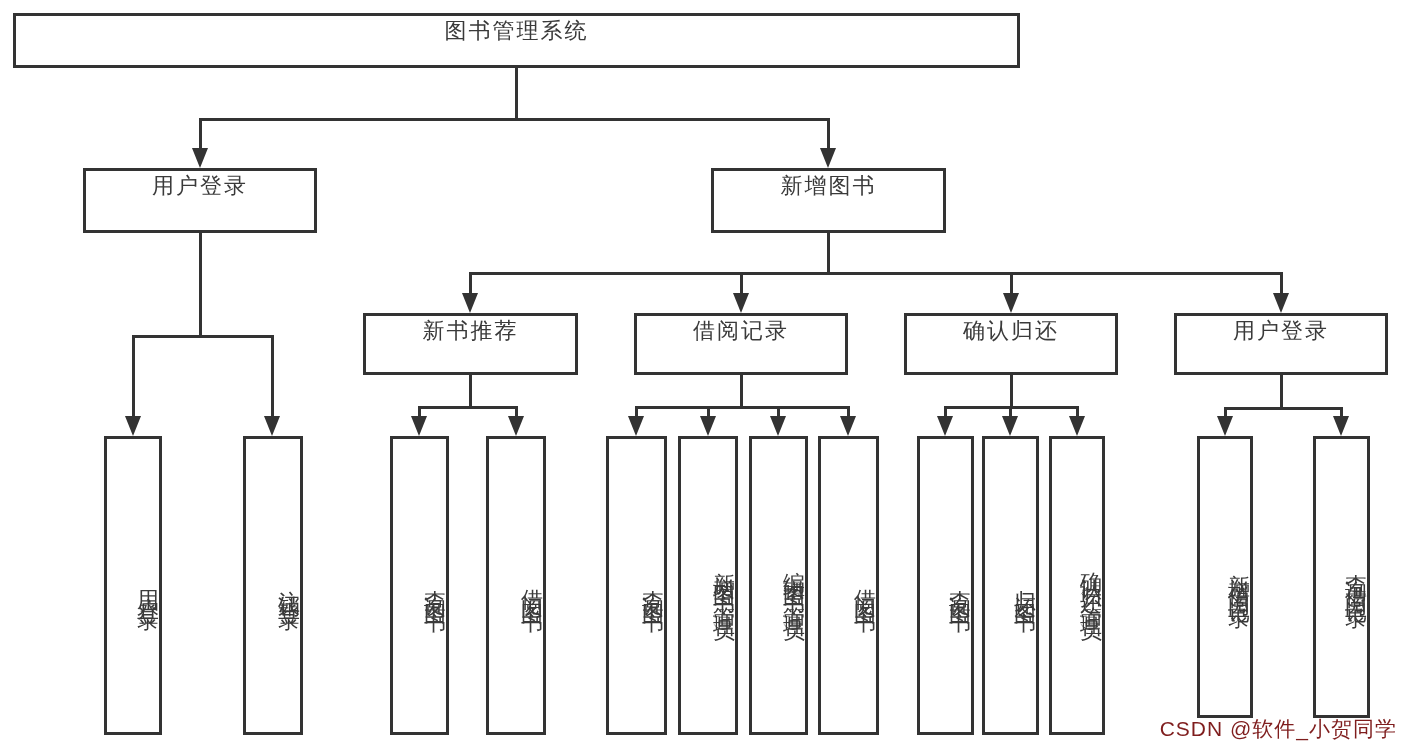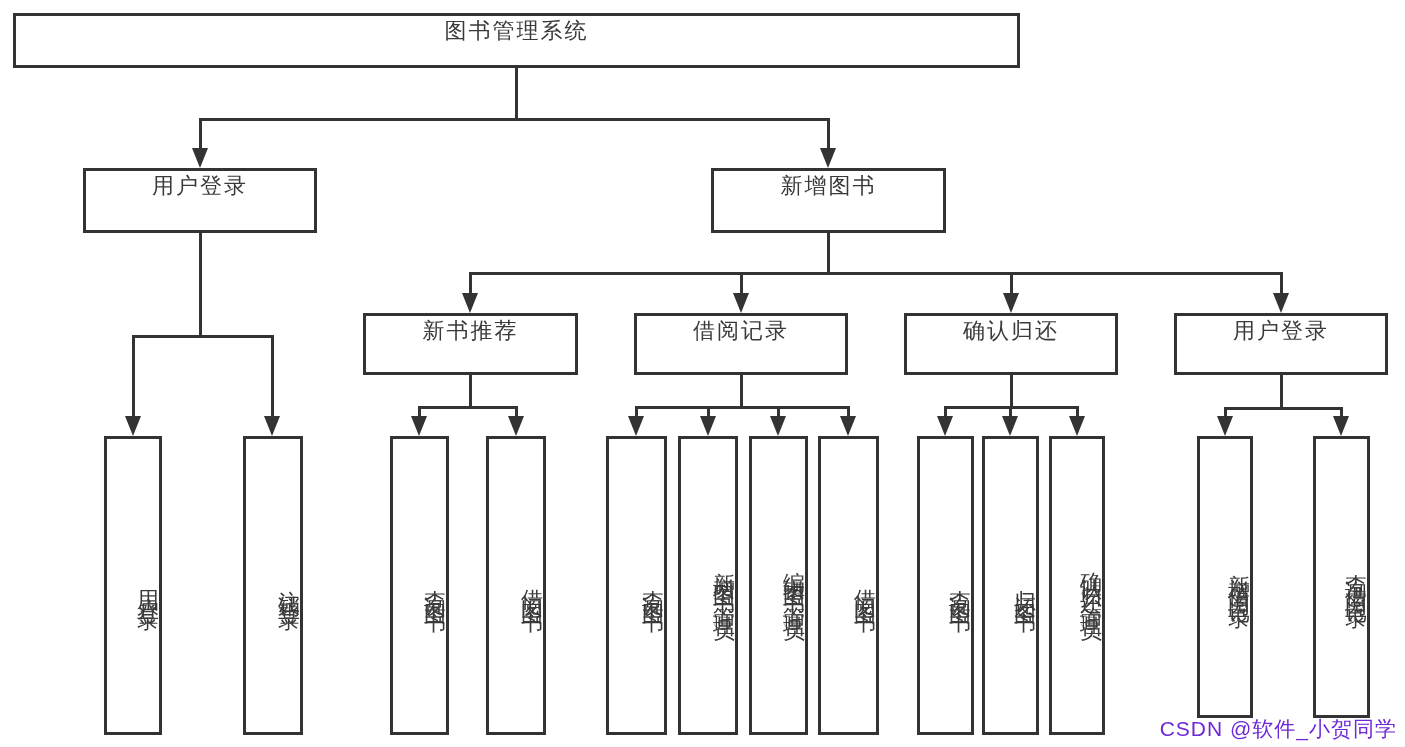--- a/index.html
+++ b/index.html
@@ -36,21 +36,21 @@
   .vline{width:3px;}
   .arrowhead{
     position:absolute;
     width:0;height:0;
     border-left:8px solid transparent;
     border-right:8px solid transparent;
     border-top:20px solid #333333;
   }
   .watermark{
     position:absolute;
-    color:#6d28d9;
+    color:#7f1d1d;
     font-size:21px;
     letter-spacing:1px;
     white-space:nowrap;
   }
 </style>
 </head>
 <body>
 
 <div id="stage">
 

